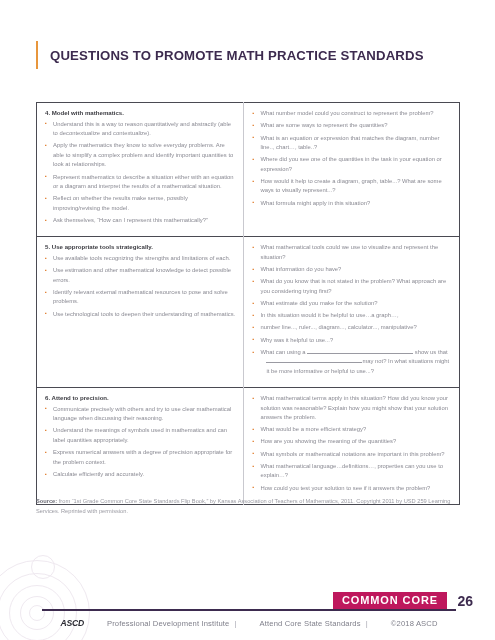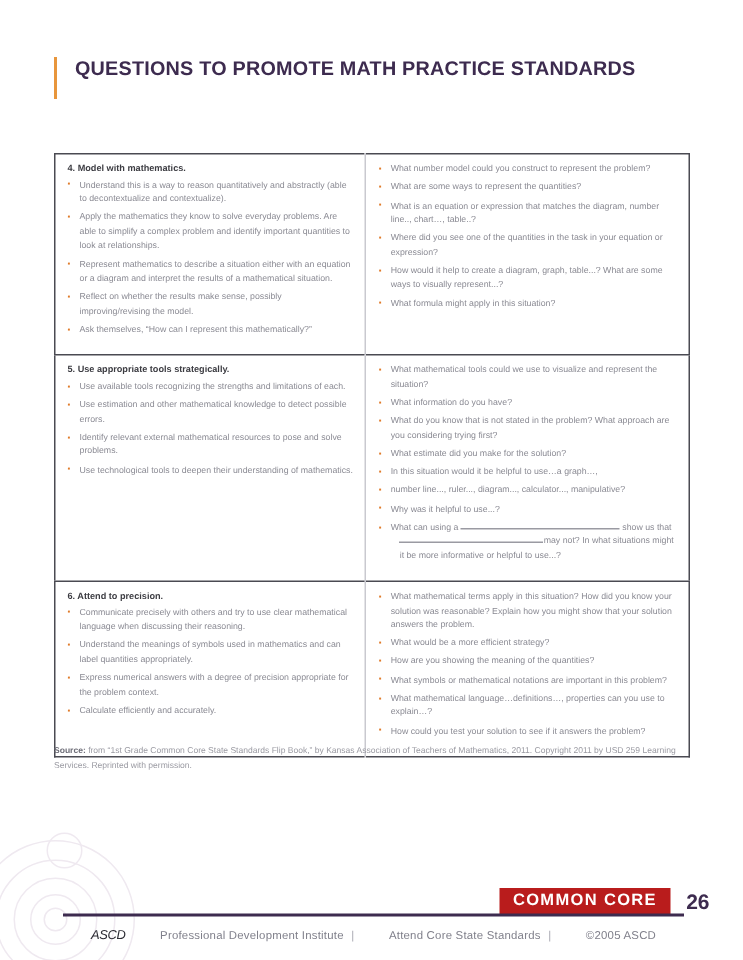--- a/index.html
+++ b/index.html
@@ -17,20 +17,21 @@
   }
 
   
   .header {
     position: absolute;
     left: 0;
     top: 38px;
     width: 495px;
     height: 34px;
     display: flex;
+    align-items: center;
   }
   .header-accent {
     width: 2px;
     height: 28px;
     background: #e8963c;
     margin-left: 36px;
     flex: none;
   }
   .page-title {
     font-size: 13.2px;
@@ -144,21 +145,21 @@
   .wm3 { width: 54px;  height: 54px; }
   .wm4 { width: 32px;  height: 32px; }
   .wm5 { width: 14px;  height: 14px; }
   .wm6 { width: 22px;  height: 22px; margin-left: 6px; margin-top: -46px; }
 
   
   .cc-badge {
     position: absolute;
     right: 48px;
     top: 592px;
-    background: #b91c1c;
+    background: #be185d;
     color: #ffffff;
     font-size: 11px;
     font-weight: bold;
     letter-spacing: 0.9px;
     padding: 3px 9px 4px 9px;
     line-height: 1;
   }
   .page-number {
     position: absolute;
     right: 22px;
@@ -182,21 +183,21 @@
     top: 614px;
     width: 414px;
     height: 18px;
     display: flex;
     align-items: center;
     justify-content: center;
     white-space: nowrap;
   }
   .ascd-logo {
     font-size: 8.6px;
-    font-weight: normal;
+    font-weight: bold;
     font-style: italic;
     color: #2b2b33;
     letter-spacing: -0.2px;
     margin-right: 5px;
   }
   .footer-text {
     font-size: 7.6px;
     color: #7f7f8a;
     letter-spacing: 0.15px;
     padding-left: 18px;
@@ -303,14 +304,14 @@
 
 <div class="cc-badge">COMMON CORE</div>
 <div class="page-number">26</div>
 <div class="footer-rule"></div>
 <div class="footer-bar">
   <span class="ascd-logo">ASCD</span>
   <span class="footer-text">Professional Development Institute</span>
   <span class="footer-text footer-sep">|</span>
   <span class="footer-text">Attend Core State Standards</span>
   <span class="footer-text footer-sep">|</span>
-  <span class="footer-text">©2005 ASCD</span>
+  <span class="footer-text">©2018 ASCD</span>
 </div>
 
 </body></html>

